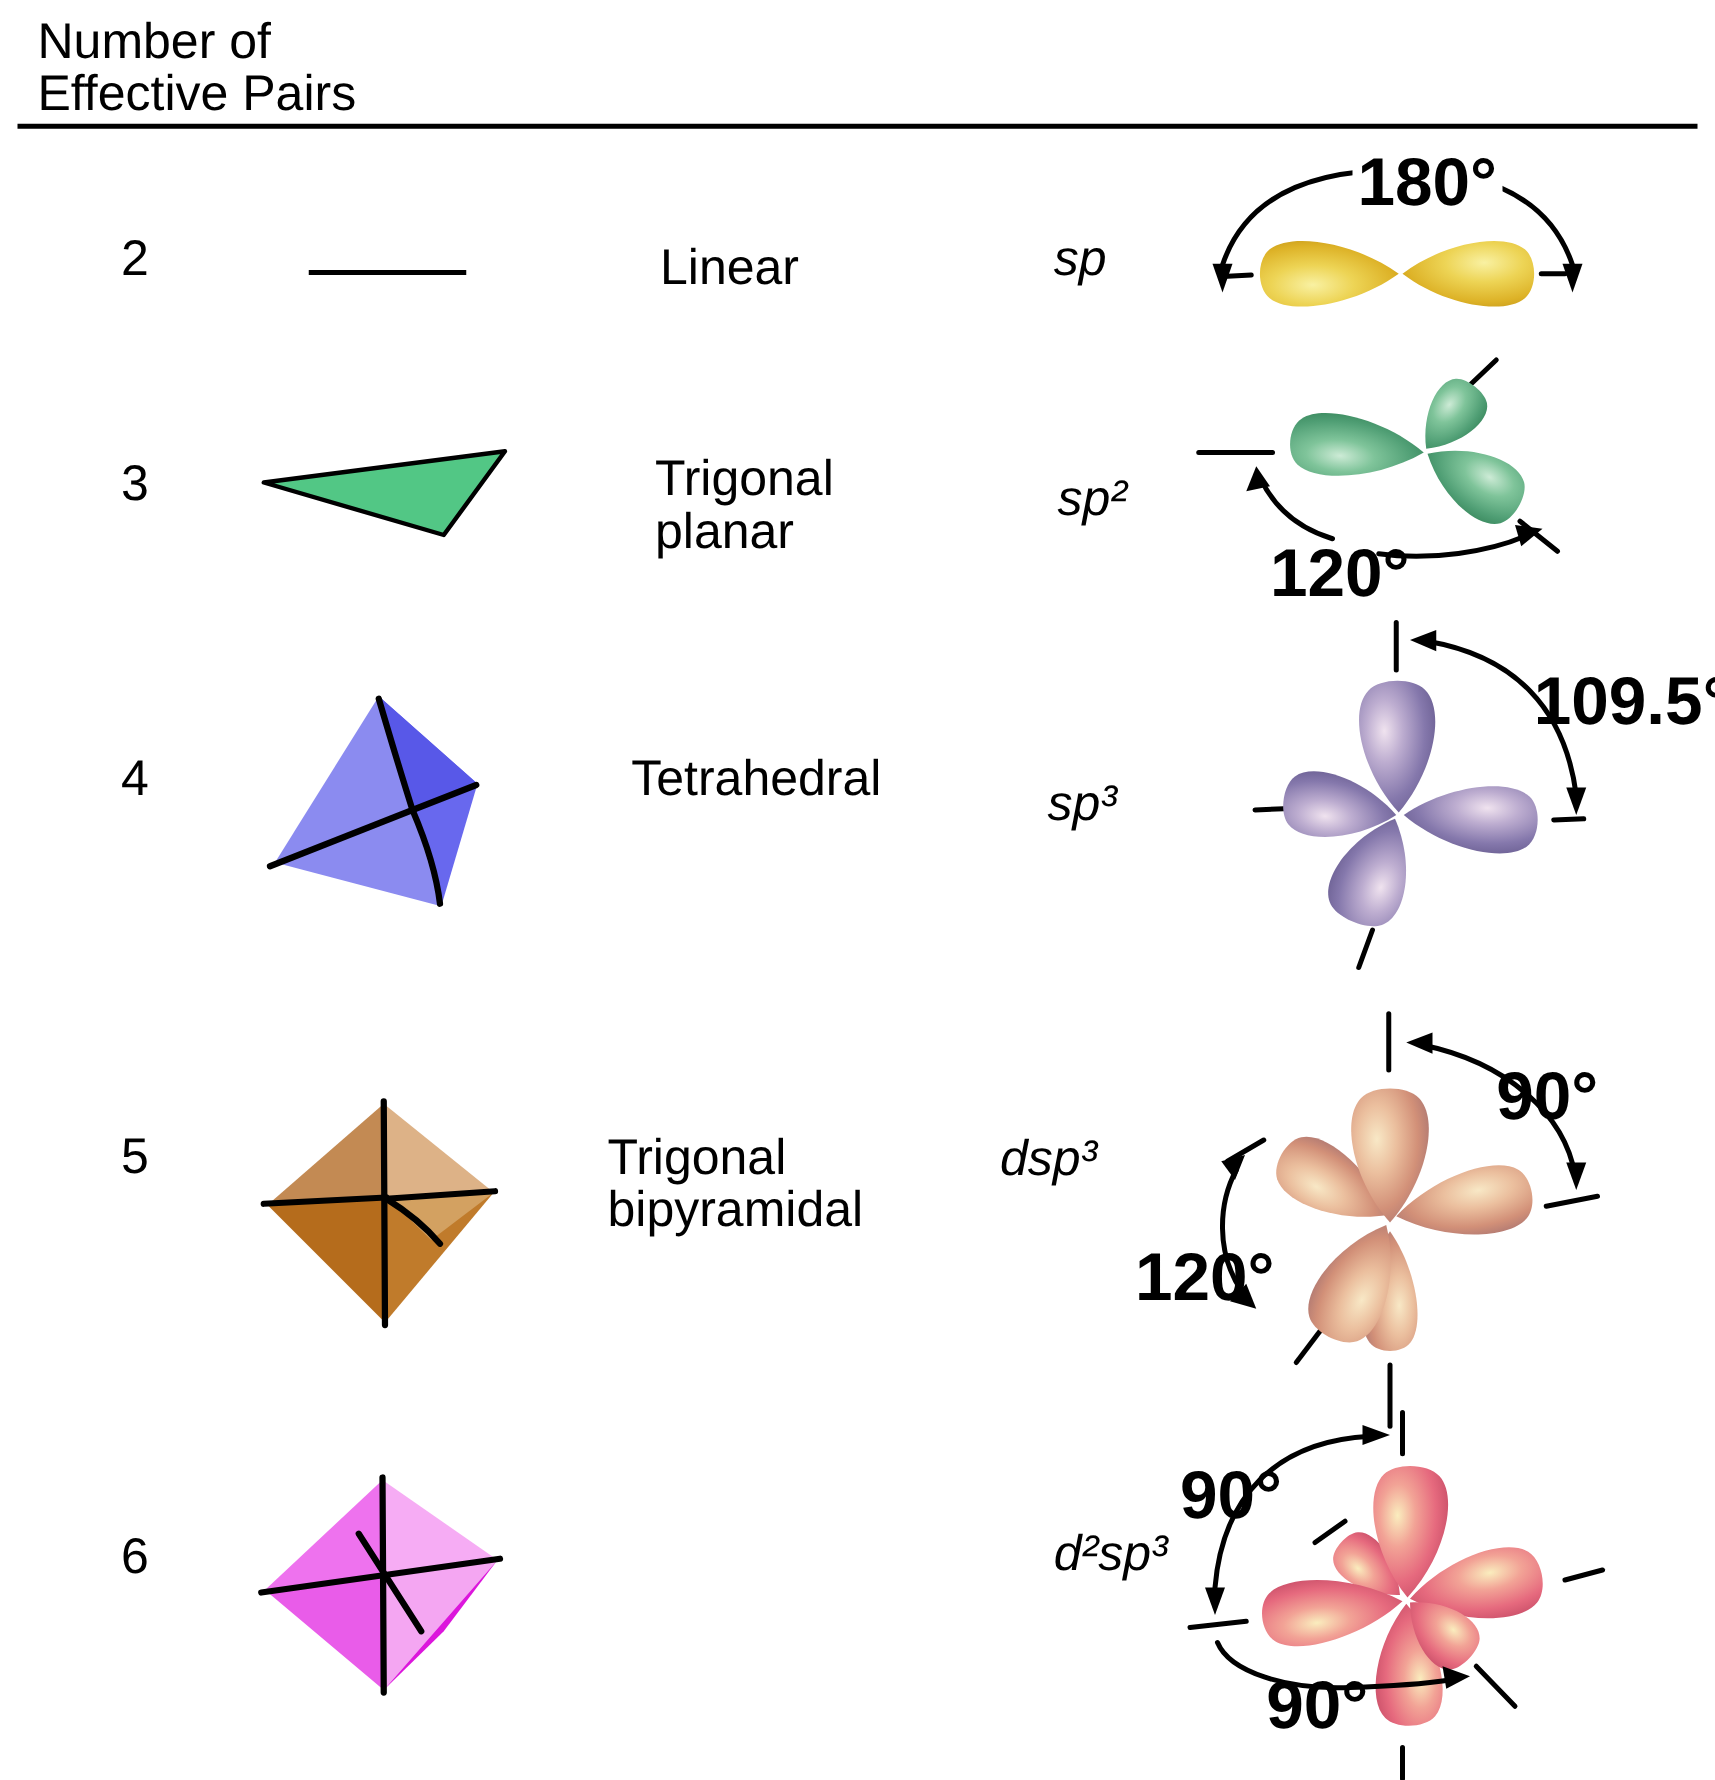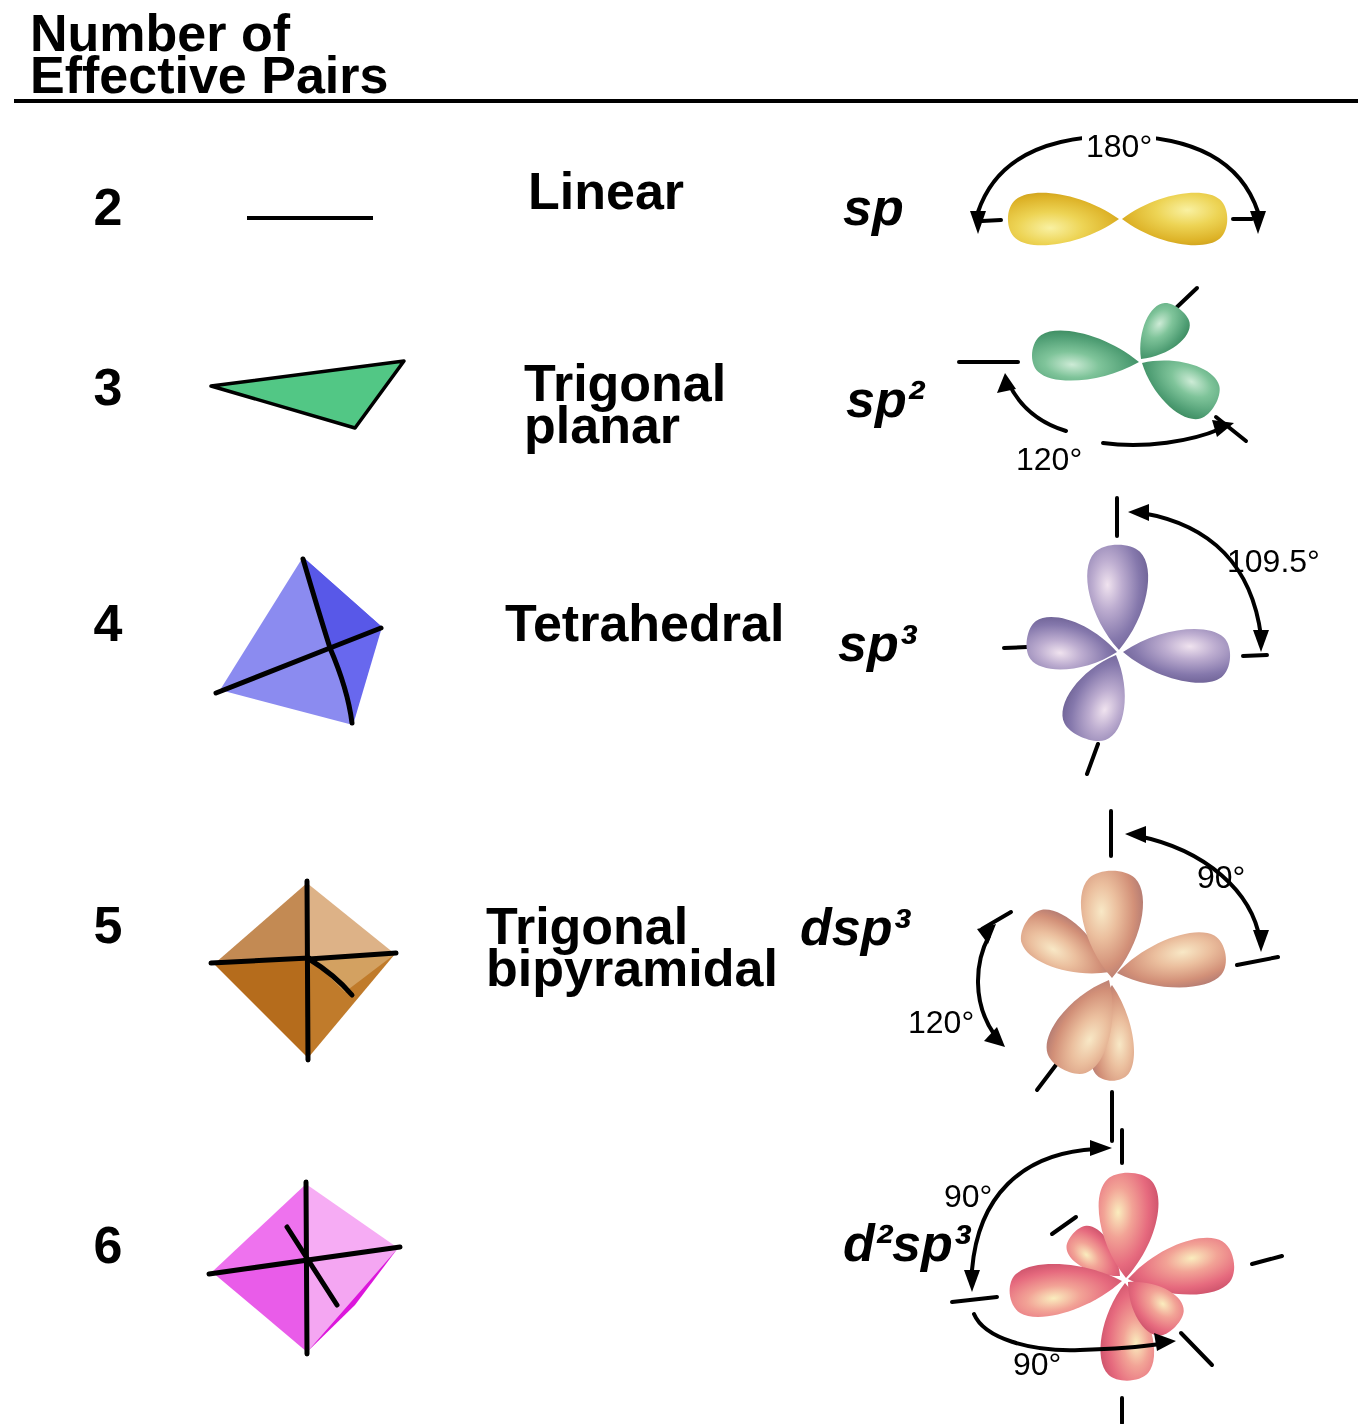--- a/index.html
+++ b/index.html
@@ -1,21 +1,21 @@
 <!DOCTYPE html>
 <html><head>
 <meta charset="utf-8">
 <style>
   html,body{margin:0;padding:0;background:#fff;}
   .stage{position:relative;width:1372px;height:1424px;background:#ffffff;overflow:hidden;
          font-family:"Liberation Sans",sans-serif;color:#000;}
-  .txt{position:absolute;font-size:52px;line-height:42px;white-space:pre-line;font-weight:bold;}
+  .txt{position:absolute;font-size:40px;line-height:42px;white-space:pre-line;}
   .num{width:44px;text-align:center;}
   .hyb{font-style:italic;}
-  .angle{position:absolute;font-size:32px;line-height:44px;}
+  .angle{position:absolute;font-size:54px;line-height:44px;font-weight:bold;}
   .angle.maskbg{background:#ffffff;padding:0 4px;}
   .hrule{position:absolute;left:14px;top:99px;width:1344px;height:4px;background:#000;}
   .lineshape{position:absolute;left:247px;top:216px;width:126px;height:4px;background:#000;}
   svg{position:absolute;overflow:visible;}
   .stroke{stroke:#000;fill:none;stroke-linecap:round;}
 </style>
 </head>
 <body>
 
 <div class="stage">
@@ -55,21 +55,21 @@
       </radialGradient>
     </defs>
   </svg>
 
   <div class="txt" style="left:30px;top:12px;">Number of
 Effective Pairs</div>
   <div class="hrule"></div>
 
   <div class="txt num" style="left:86px;top:186px;">2</div>
   <div class="lineshape"></div>
-  <div class="txt" style="left:528px;top:170px;text-align:right;">Linear</div>
+  <div class="txt" style="left:528px;top:193px;text-align:right;">Linear</div>
   <div class="txt hyb" style="left:843px;top:186px;">sp</div>
 
   <svg style="left:945px;top:115px;" width="340" height="150" viewBox="945 115 340 150">
     <path class="stroke" stroke-width="4" d="M978,212 C998,152 1058,136 1118,136 C1178,136 1238,152 1258,212"></path>
     <polygon points="978,234 970,211 986,211"></polygon>
     <polygon points="1258,234 1250,211 1266,211"></polygon>
     <line class="stroke" stroke-width="4" x1="982" y1="221" x2="1001" y2="220"></line>
     <line class="stroke" stroke-width="4" x1="1233" y1="219" x2="1252" y2="219"></line>
     <use href="#lobe" fill="url(#gY)" transform="translate(1119,219) rotate(180) scale(1.16,0.93)"></use>
     <use href="#lobe" fill="url(#gY)" transform="translate(1122,219) scale(1.1,0.93)"></use>

